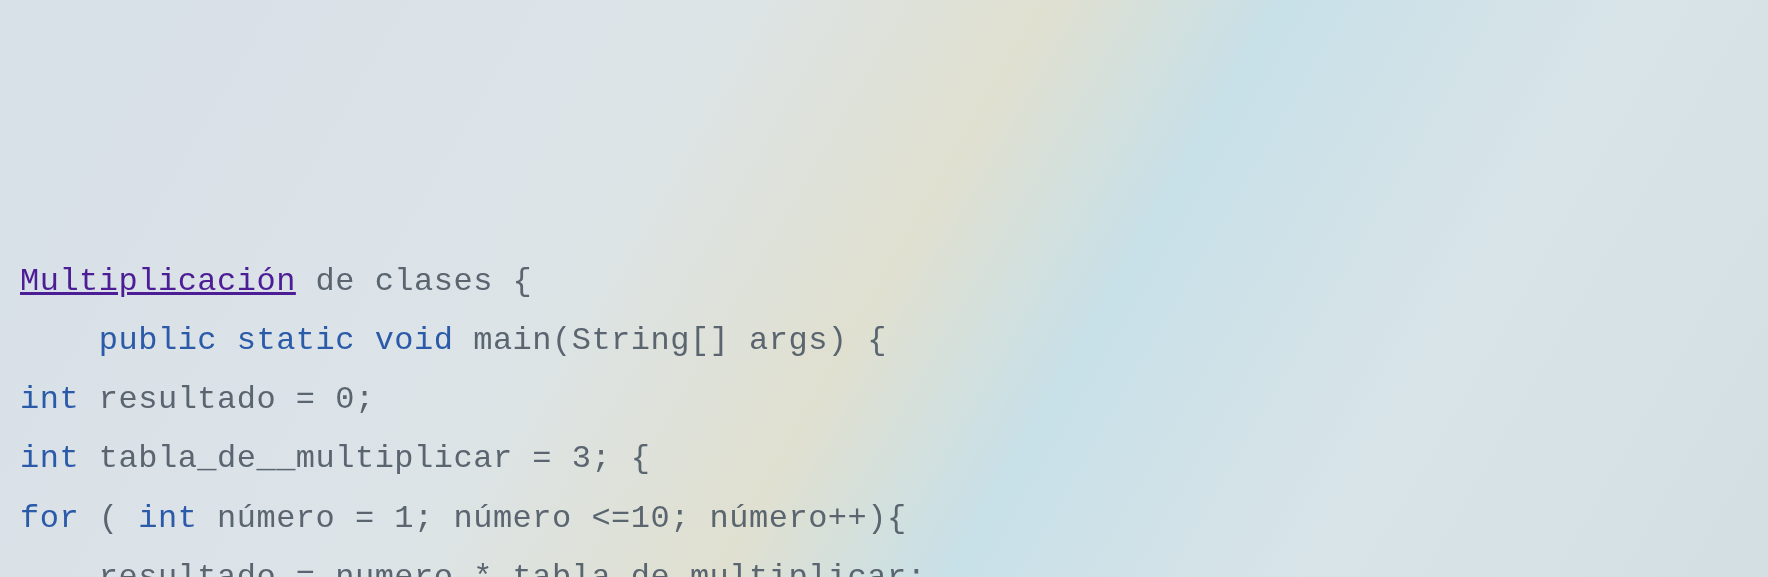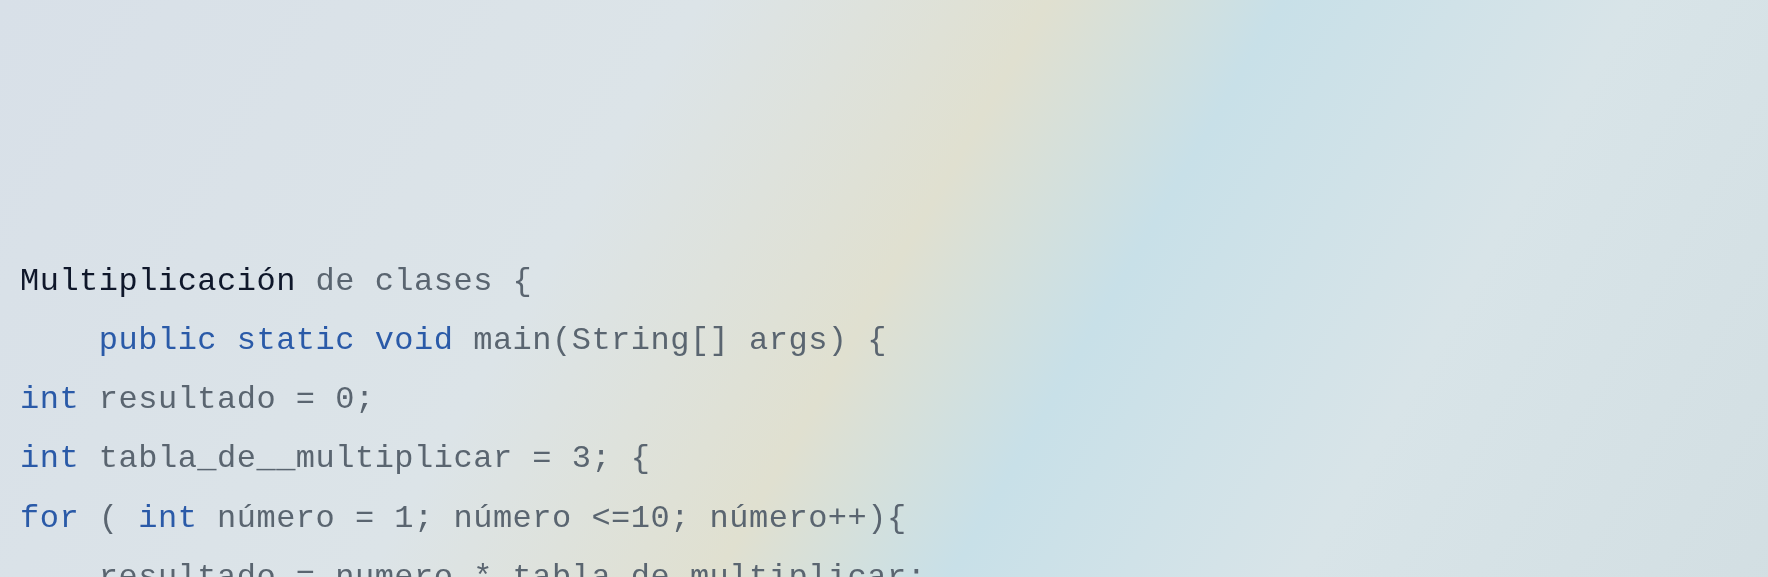--- a/index.html
+++ b/index.html
@@ -8,21 +8,21 @@
       font-family: 'Consolas', 'Monaco', 'Courier New', monospace;
       font-size: 32px;
       line-height: 1.85;
       background: linear-gradient(120deg, #d8e0e8 0%, #dce4e8 30%, #e0e0d0 45%, #c8e0e8 55%, #d8e4e8 70%, #d0dce0 100%);
       color: #5a6570;
       white-space: pre;
       overflow: hidden;
       letter-spacing: 0.5px;
     }
     .kw { color: #2a5aa8; text-align: right; }
-    .type { color: #0f172a; }
+    .type { color: #4c1d95; text-decoration: underline; }
     .ident { color: #5a6570; }
     .punct { color: #5a6570; }
     .num { color: #5a6570; }
     .line { display: block; }
   </style>
 </head>
 <body>
 
 
 

